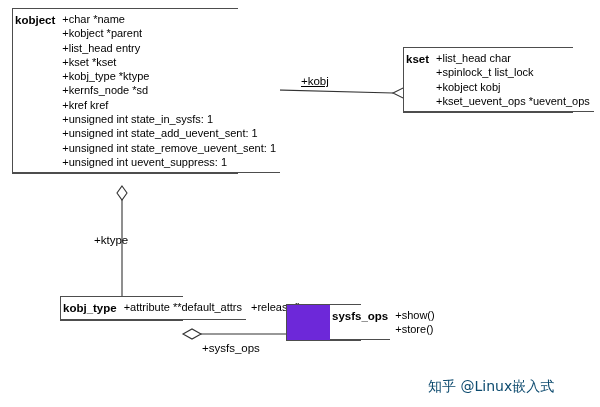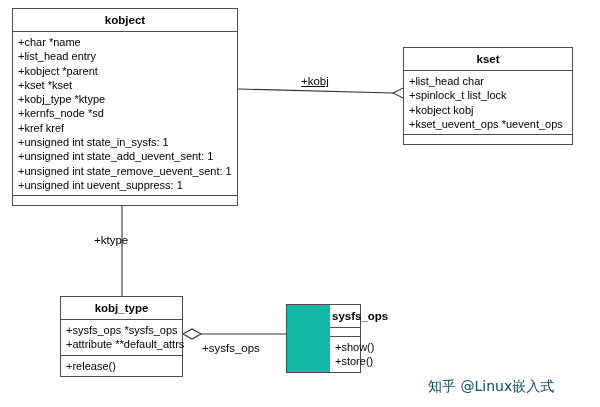--- a/index.html
+++ b/index.html
@@ -23,24 +23,24 @@
     position: absolute;
     left: 0;
     top: 0;
     width: 600px;
     height: 407px;
     pointer-events: none;
   }
   .uml-class {
     position: absolute;
     box-sizing: border-box;
-    background: #14b8a6;
+    background: #6d28d9;
     border: 1px solid #4d4d4d;
     display: flex;
-    flex-direction: column;
+    flex-direction: row;
     z-index: 2;
   }
   .uml-title {
     box-sizing: border-box;
     text-align: center;
     font-weight: bold;
     font-size: 11.5px;
     color: #000000;
     border-bottom: 1px solid #4d4d4d;
     padding: 4px 2px 4px 2px;
@@ -102,22 +102,22 @@
     <g>
       <line x1="200" y1="334" x2="286" y2="334" stroke="#333333" stroke-width="1.1"></line>
       <polygon points="183,334 192,329 201,334 192,339" fill="#ffffff" stroke="#333333" stroke-width="1.1"></polygon>
     </g>
   </svg>
 
   <div class="uml-class" style="left:12px; top:8px; width:226px;">
     <div class="uml-title">kobject</div>
     <div class="uml-compartment">
       <div class="uml-row">+char *name</div>
+      <div class="uml-row">+kobject *parent</div>
       <div class="uml-row">+list_head entry</div>
-      <div class="uml-row">+kobject *parent</div>
       <div class="uml-row">+kset *kset</div>
       <div class="uml-row">+kobj_type *ktype</div>
       <div class="uml-row">+kernfs_node *sd</div>
       <div class="uml-row">+kref kref</div>
       <div class="uml-row">+unsigned int state_in_sysfs: 1</div>
       <div class="uml-row">+unsigned int state_add_uevent_sent: 1</div>
       <div class="uml-row">+unsigned int state_remove_uevent_sent: 1</div>
       <div class="uml-row">+unsigned int uevent_suppress: 1</div>
     </div>
     <div class="uml-compartment empty"></div>
@@ -130,21 +130,20 @@
       <div class="uml-row">+spinlock_t list_lock</div>
       <div class="uml-row">+kobject kobj</div>
       <div class="uml-row">+kset_uevent_ops *uevent_ops</div>
     </div>
     <div class="uml-compartment empty"></div>
   </div>
 
   <div class="uml-class" style="left:60px; top:296px; width:123px;">
     <div class="uml-title">kobj_type</div>
     <div class="uml-compartment">
-      <div class="uml-row">+sysfs_ops *sysfs_ops</div>
       <div class="uml-row">+attribute **default_attrs</div>
     </div>
     <div class="uml-compartment">
       <div class="uml-row">+release()</div>
     </div>
   </div>
 
   <div class="uml-class" style="left:286px; top:304px; width:75px;padding-left:43px;">
     <div class="uml-title">sysfs_ops</div>
     <div class="uml-compartment empty"></div>

